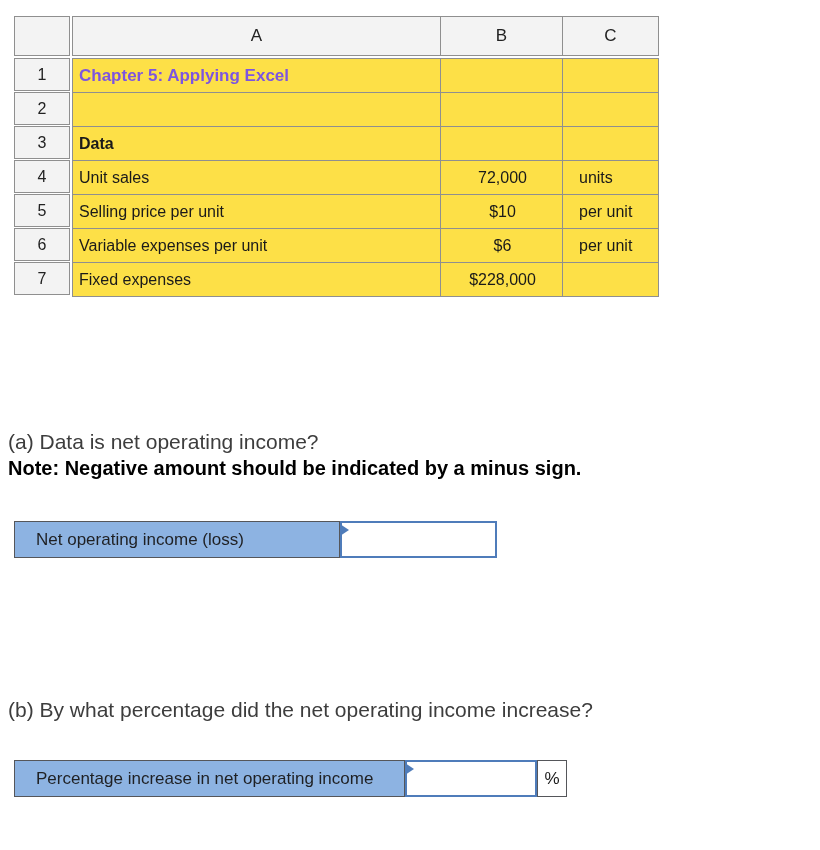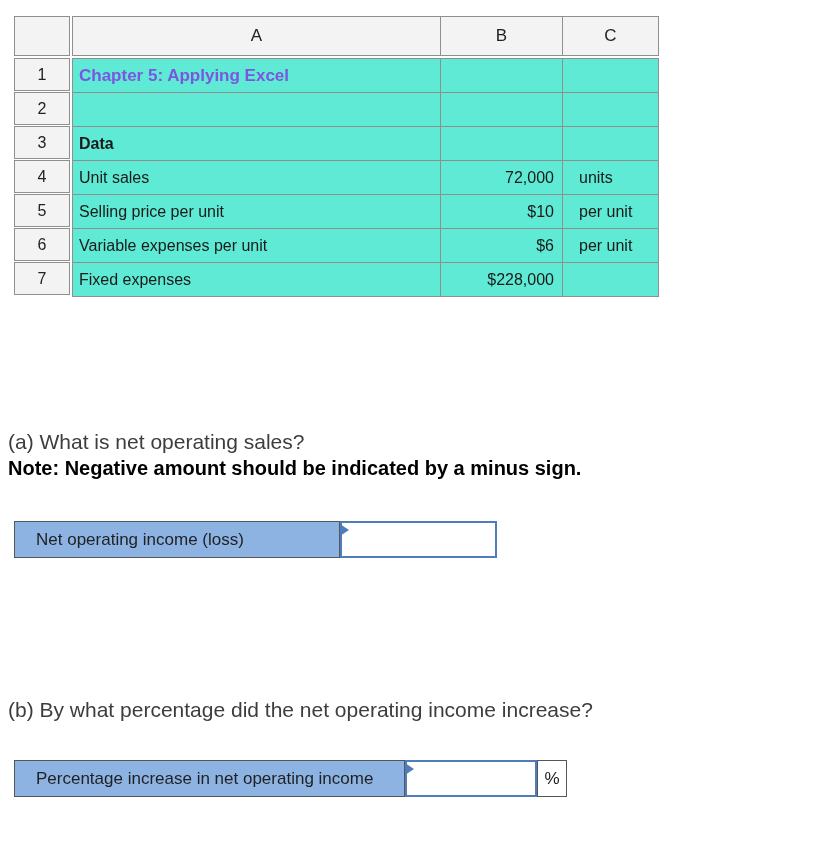--- a/index.html
+++ b/index.html
@@ -31,27 +31,27 @@
     border:1px solid #8f8f8f; background:#f3f3f3;
     display:flex; align-items:center; justify-content:center;
     font-size:16px; color:#222;
   }
 
   table.grid {
     position:absolute; left:58px; top:42px;
     border-collapse:collapse; table-layout:fixed; width:586px;
   }
   table.grid td {
-    border:1px solid #8f8f8f; background:#5eead4; height:34px;
+    border:1px solid #8f8f8f; background:#fde047; height:34px;
     font-size:16px; color:#1a1a1a; vertical-align:middle; overflow:hidden;
   }
   td.ca { width:368px; padding-left:6px; }
   td.cb { width:122px; padding:0 8px 0 10px; }
   td.cc { width:96px; padding-left:16px; }
-  td.cb .bwrap { display:flex; justify-content:flex-end; align-items:center; }
+  td.cb .bwrap { display:flex; justify-content:center; align-items:center; }
   .row-title td.ca { color:#7d55e0; font-weight:bold; font-size:17px; }
   .row-bold td.ca { font-weight:bold; }
 
   
   .q-text {
     position:absolute; left:8px; font-size:21px; line-height:26px; color:#3d3d3d;
   }
   #qa-text { top:429px; }
   #qa-note {
     position:absolute; left:8px; top:456px; font-size:20px; line-height:25px;
@@ -165,21 +165,21 @@
               <span>$</span>
               <span>228,000</span>
             </div>
           </td>
       <td class="cc"></td>
     </tr>
   </tbody>
     </table>
 </div>
 
-<div id="qa-text" class="q-text">(a) What is net operating sales?</div>
+<div id="qa-text" class="q-text">(a) Data is net operating income?</div>
 <div id="qa-note">Note: Negative amount should be indicated by a minus sign.</div>
 
 <div id="row-a" class="answer-row">
   <div class="blue-label">Net operating income (loss)</div>
   <div class="flag-wrap">
       <span class="flag"></span>
     </div>
   <input class="answer-input" type="text" value="" style="">
 </div>
 

